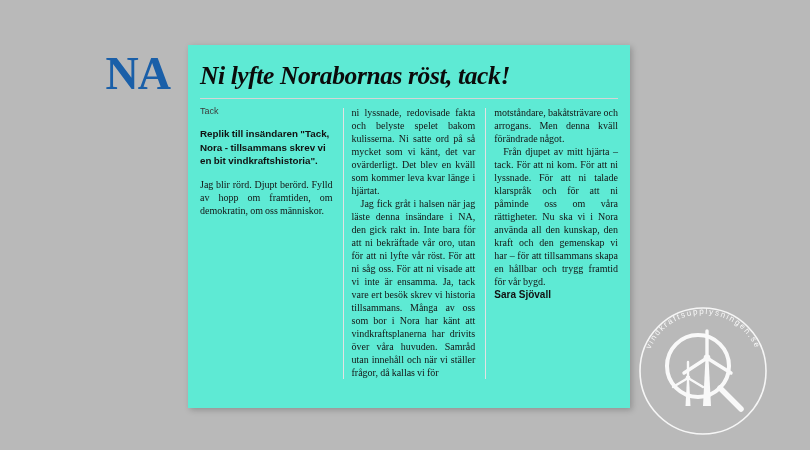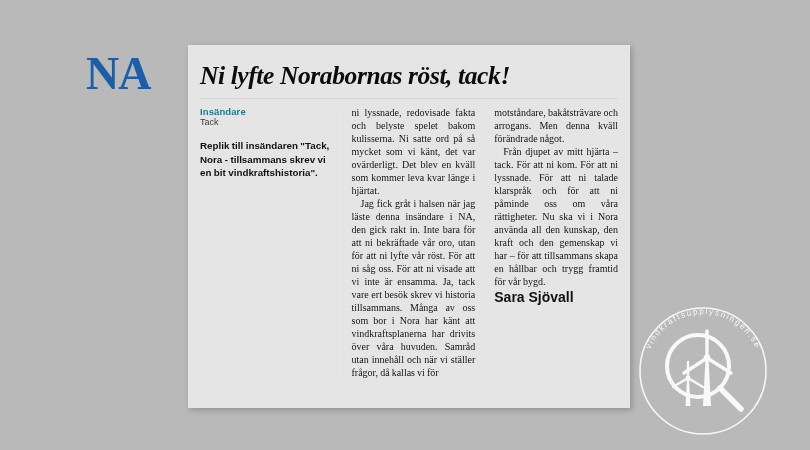--- a/index.html
+++ b/index.html
@@ -10,37 +10,37 @@
     font-family:"Liberation Sans", sans-serif;
     overflow:hidden;
     position:relative;
   }
 
   
   #na-logo {
     position:absolute;
     left:86px; top:52px;
     width:84px; height:44px;
-    display:flex; align-items:center; justify-content:flex-start;
+    display:flex; align-items:center; justify-content:flex-end;
   }
   #na-logo .na-text {
     font-family:"Liberation Serif", serif;
     font-weight:bold;
     font-size:46px;
     line-height:1;
     letter-spacing:-1px;
     color:#1a5fa8;
   }
 
   
   #clipping {
     position:absolute;
     left:188px; top:45px;
     width:442px; height:363px;
-    background:#e5e5e5;
+    background:#5eead4;
     box-shadow:2px 2px 6px rgba(0,0,0,0.22);
     padding:10px 12px 8px 12px;
   }
 
   #headline {
     font-family:"Liberation Serif", serif;
     font-style:italic;
     font-weight:bold;
     font-size:25.5px;
     line-height:1.0;
@@ -108,21 +108,21 @@
     -webkit-hyphens:auto;
     hyphens:auto;
     word-spacing:-0.4px;
   }
   .body-text p { margin:0; }
   .body-text p.indent { text-indent:9px; }
 
   .signature {
     font-family:"Liberation Sans", sans-serif;
     font-weight:bold;
-    font-size:14px;
+    font-size:10px;
     color:#111;
     margin-top:1px;
   }
 
   
   #watermark {
     position:absolute;
     left:628px; top:296px;
     width:150px; height:150px;
     opacity:0.92;
@@ -138,24 +138,24 @@
 
 <div id="clipping">
 
   <h1 id="headline">Ni lyfte Norabornas röst, tack!</h1>
 
   <div id="rule"></div>
 
   <div id="columns">
 
     <div class="col">
-      <div class="kicker">Insändare</div>
       <div class="kicker-sub">Tack</div>
       <div class="lede">Replik till insändaren "Tack, Nora - tillsammans skrev vi en bit vindkraftshistoria".</div>
       <div class="body-text">
+        <p>Jag blir rörd. Djupt berörd. Fylld av hopp om framtiden, om demokratin, om oss människor.</p>
       </div>
     </div>
 
     <div class="col">
       <div class="body-text">
         <p>ni lyssnade, redovisade fakta och belyste spelet bakom kulisserna. Ni satte ord på så mycket som vi känt, det var ovärderligt. Det blev en kväll som kommer leva kvar länge i hjärtat.</p>
         <p class="indent">Jag fick gråt i halsen när jag läste denna insändare i NA, den gick rakt in. Inte bara för att ni bekräftade vår oro, utan för att ni lyfte vår röst. För att ni såg oss. För att ni visade att vi inte är ensamma. Ja, tack vare ert besök skrev vi historia tillsammans. Många av oss som bor i Nora har känt att vindkraftsplanerna har drivits över våra huvuden. Samråd utan innehåll och när vi ställer frågor, då kallas vi för</p>
       </div>
     </div>
 

